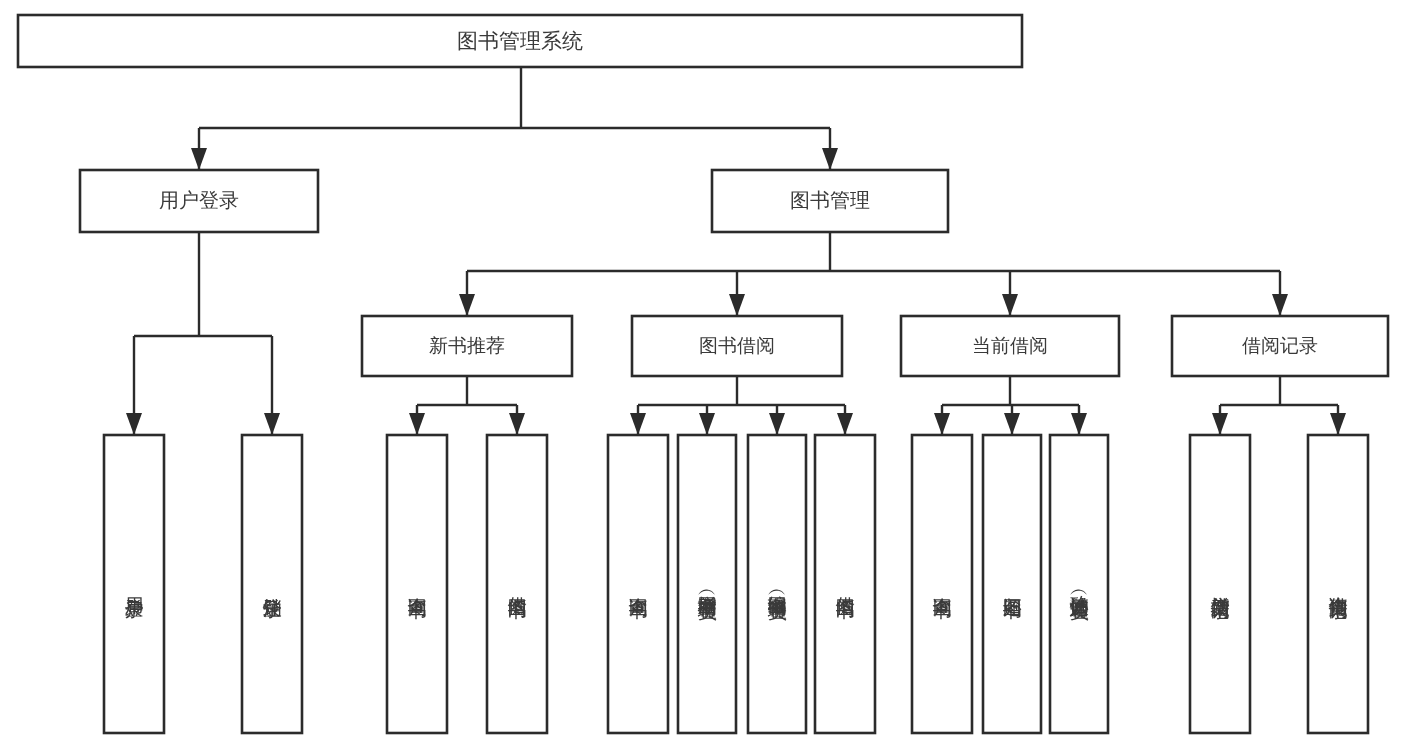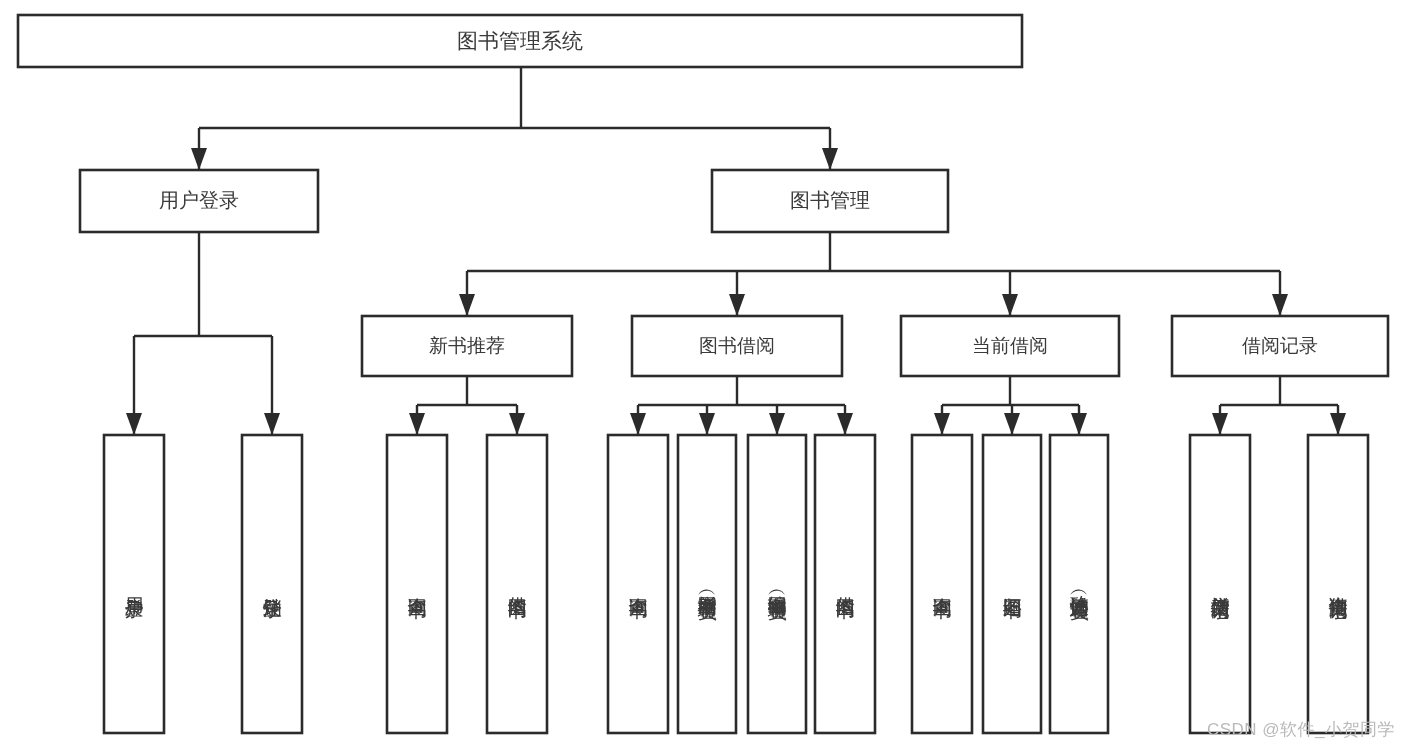--- a/index.html
+++ b/index.html
@@ -304,14 +304,13 @@
         <span class="vlabel-text">确认归还（管理员）</span>
       </div>
       <div class="vlabel-box" style="left: 1190px; top: 435px; width: 60px; height: 298px;">
         <span class="vlabel-text">新增借阅记录</span>
       </div>
       <div class="vlabel-box" style="left: 1308px; top: 435px; width: 60px; height: 298px;">
         <span class="vlabel-text">查询借阅记录</span>
       </div>
     </div>
 
-  <div class="watermark">CSDN @软件_小贺同学</div>
 </div>
 
 </body></html>

